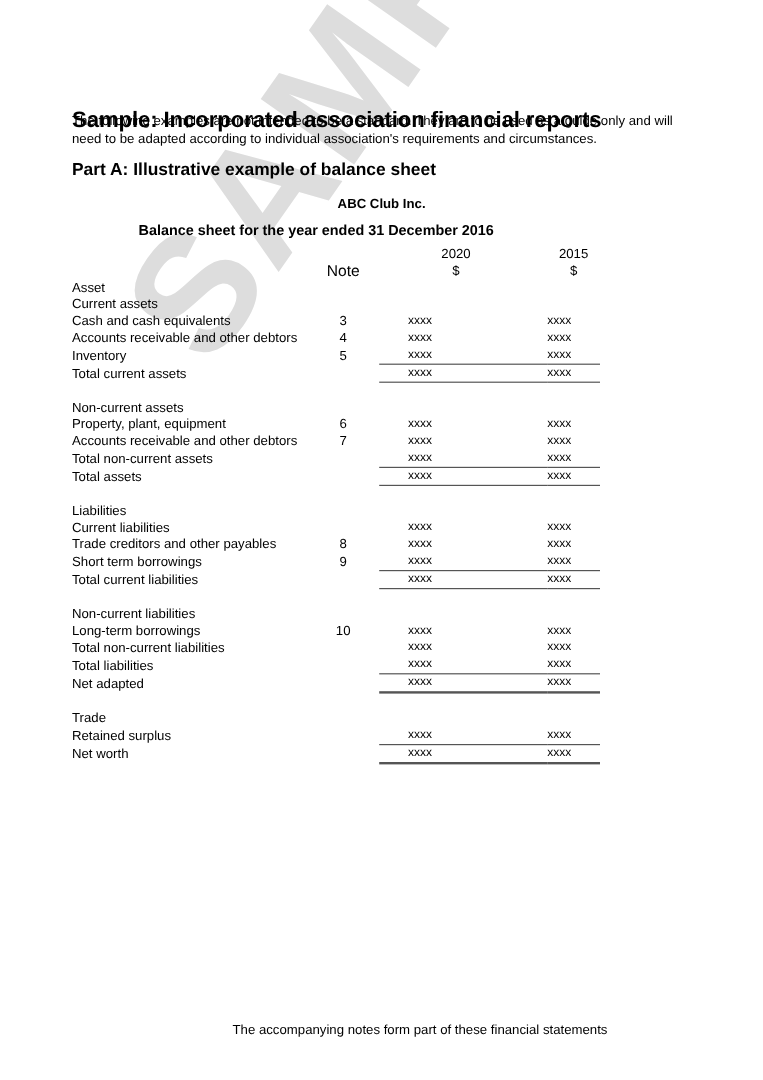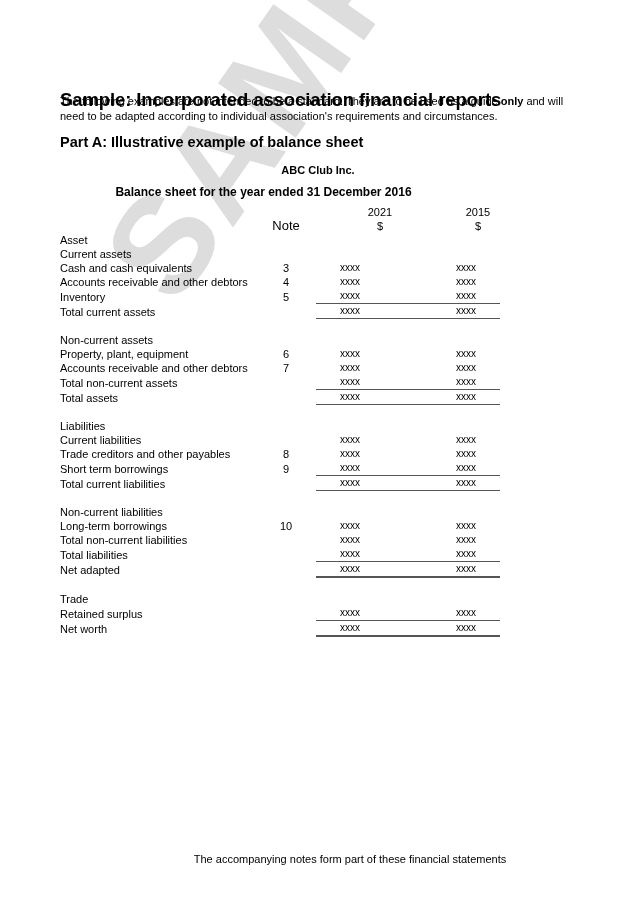--- a/index.html
+++ b/index.html
@@ -63,21 +63,21 @@
   }
 
   .intro {
     position: absolute;
     left: 60px;
     top: 94px;
     width: 512px;
     font-size: 11px;
     line-height: 14.5px;
   }
-  .intro b { font-weight: bold; margin-top: 19px; }
+  .intro b { font-weight: normal; margin-top: 19px; }
 
   .part-title {
     position: absolute;
     left: 60px;
     top: 134px;
     font-size: 14.5px;
     font-weight: bold;
   }
 
   .org-name {
@@ -177,21 +177,21 @@
           <col class="c-gap">
         <col class="c-y1">
           <col class="c-gap2">
           <col class="c-y2">
       </colgroup>
       <thead>
         <tr>
           <td></td>
           <td></td>
           <td></td>
-          <th class="hdr-year">2021</th>
+          <th class="hdr-year">2020</th>
           <td></td>
           <th class="hdr-year">2015</th>
         </tr>
         <tr>
           <td></td>
           <th class="hdr-note">Note</th>
           <td></td>
           <th class="hdr-year">$</th>
           <td></td>
           <th class="hdr-year">$</th>

